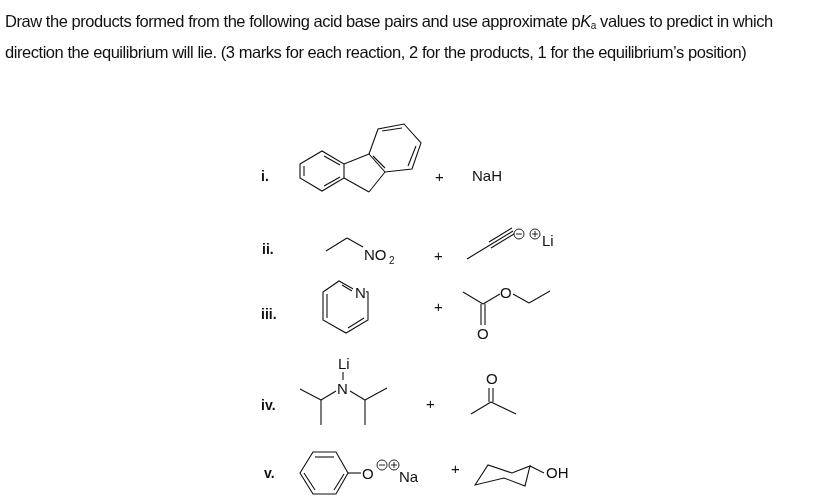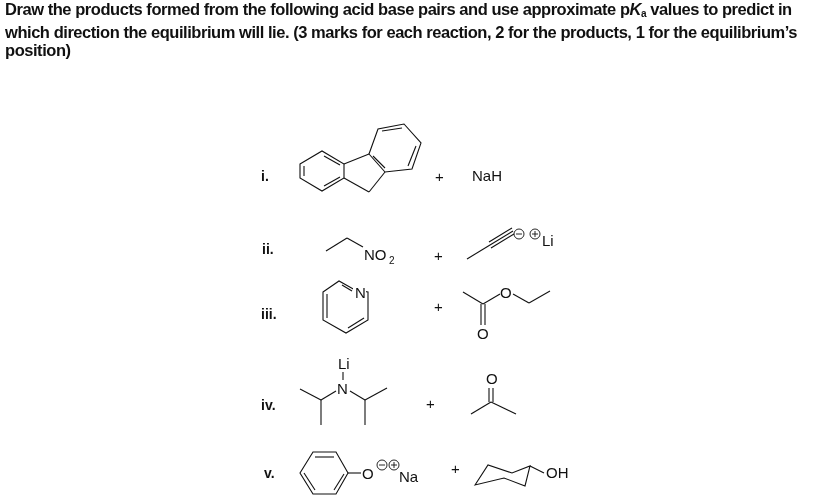--- a/index.html
+++ b/index.html
@@ -1,20 +1,20 @@
 <!DOCTYPE html>
 <html><head>
 <meta charset="utf-8">
 <style>
   html, body { margin: 0; padding: 0; background: #ffffff; }
   body { width: 832px; height: 504px; position: relative; overflow: hidden; }
   .question {
-    position: absolute; left: 5px; top: 0; width: 826px;
-    font-family: "Liberation Sans", sans-serif; font-size: 16.5px; line-height: 18px;
-    color: #111111; letter-spacing: -0.45px; font-weight: bold;
+    position: absolute; left: 5px; top: 8px; width: 826px;
+    font-family: "Liberation Sans", sans-serif; font-size: 16.5px; line-height: 26px;
+    color: #111111; letter-spacing: -0.45px;
   }
   .question i { font-style: italic; }
   .question sub { font-size: 10px; vertical-align: -2px; }
   svg.chem { position: absolute; left: 0; top: 0; }
   .chem text { font-family: "Liberation Sans", sans-serif; fill: #111; }
   .label { font-weight: bold; font-size: 14px; }
   .atom { font-size: 15px; }
   .sub { font-size: 10px; }
   .bond { stroke: #111; stroke-width: 1.1; fill: none; }
   .charge { stroke: #111; stroke-width: 0.9; fill: none; }

